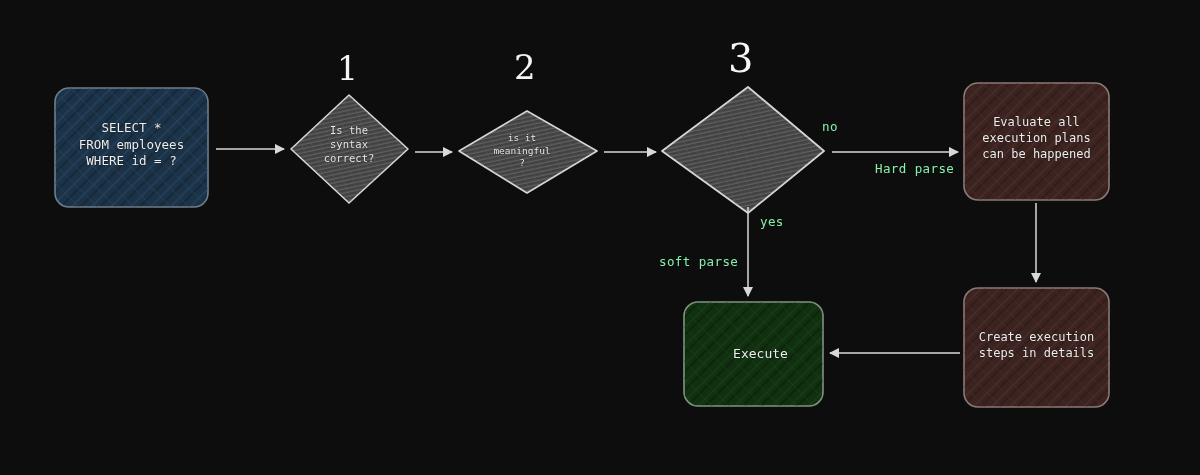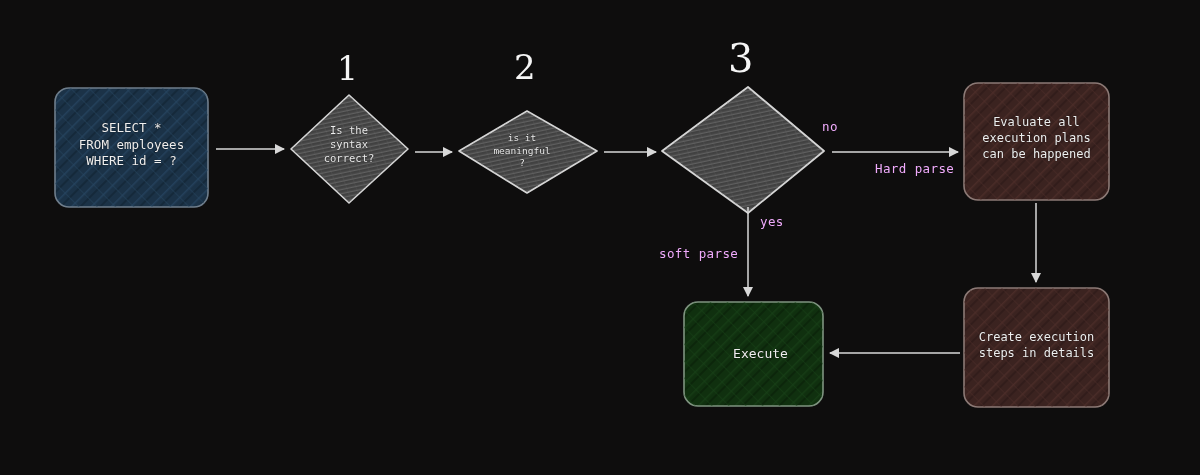--- a/index.html
+++ b/index.html
@@ -26,21 +26,21 @@
     position: absolute;
     color: #efefef;
     text-align: center;
     white-space: pre-line;
     line-height: 1.32;
     pointer-events: none;
     text-shadow: 0 0 1px rgba(0,0,0,0.9);
   }
   .edge-label {
     position: absolute;
-    color: #f0abfc;
+    color: #86efac;
     white-space: nowrap;
     letter-spacing: 0.4px;
   }
   .step-num {
     position: absolute;
     color: #f5f5f5;
     font-family: "DejaVu Serif", "Liberation Serif", serif;
     font-weight: 400;
     line-height: 1;
   }
@@ -158,15 +158,15 @@
 steps in details</div>
 
   <div class="node-label" style="left:684px; top:345px; width:153px; font-size:13px;">Execute</div>
 
   <div class="edge-label" style="left:822px; top:119px; font-size:12.5px;">no</div>
 
   <div class="edge-label" style="left:852px; top:161px; font-size:12.5px;margin-left:23px;">Hard parse</div>
 
   <div class="edge-label" style="left:760px; top:214px; font-size:12.5px;text-align:right;">yes</div>
 
-  <div class="edge-label" style="left:659px; top:246px; font-size:12.5px;">soft parse</div>
+  <div class="edge-label" style="left:659px; top:254px; font-size:12.5px;">soft parse</div>
 
 </div>
 
 </body></html>

